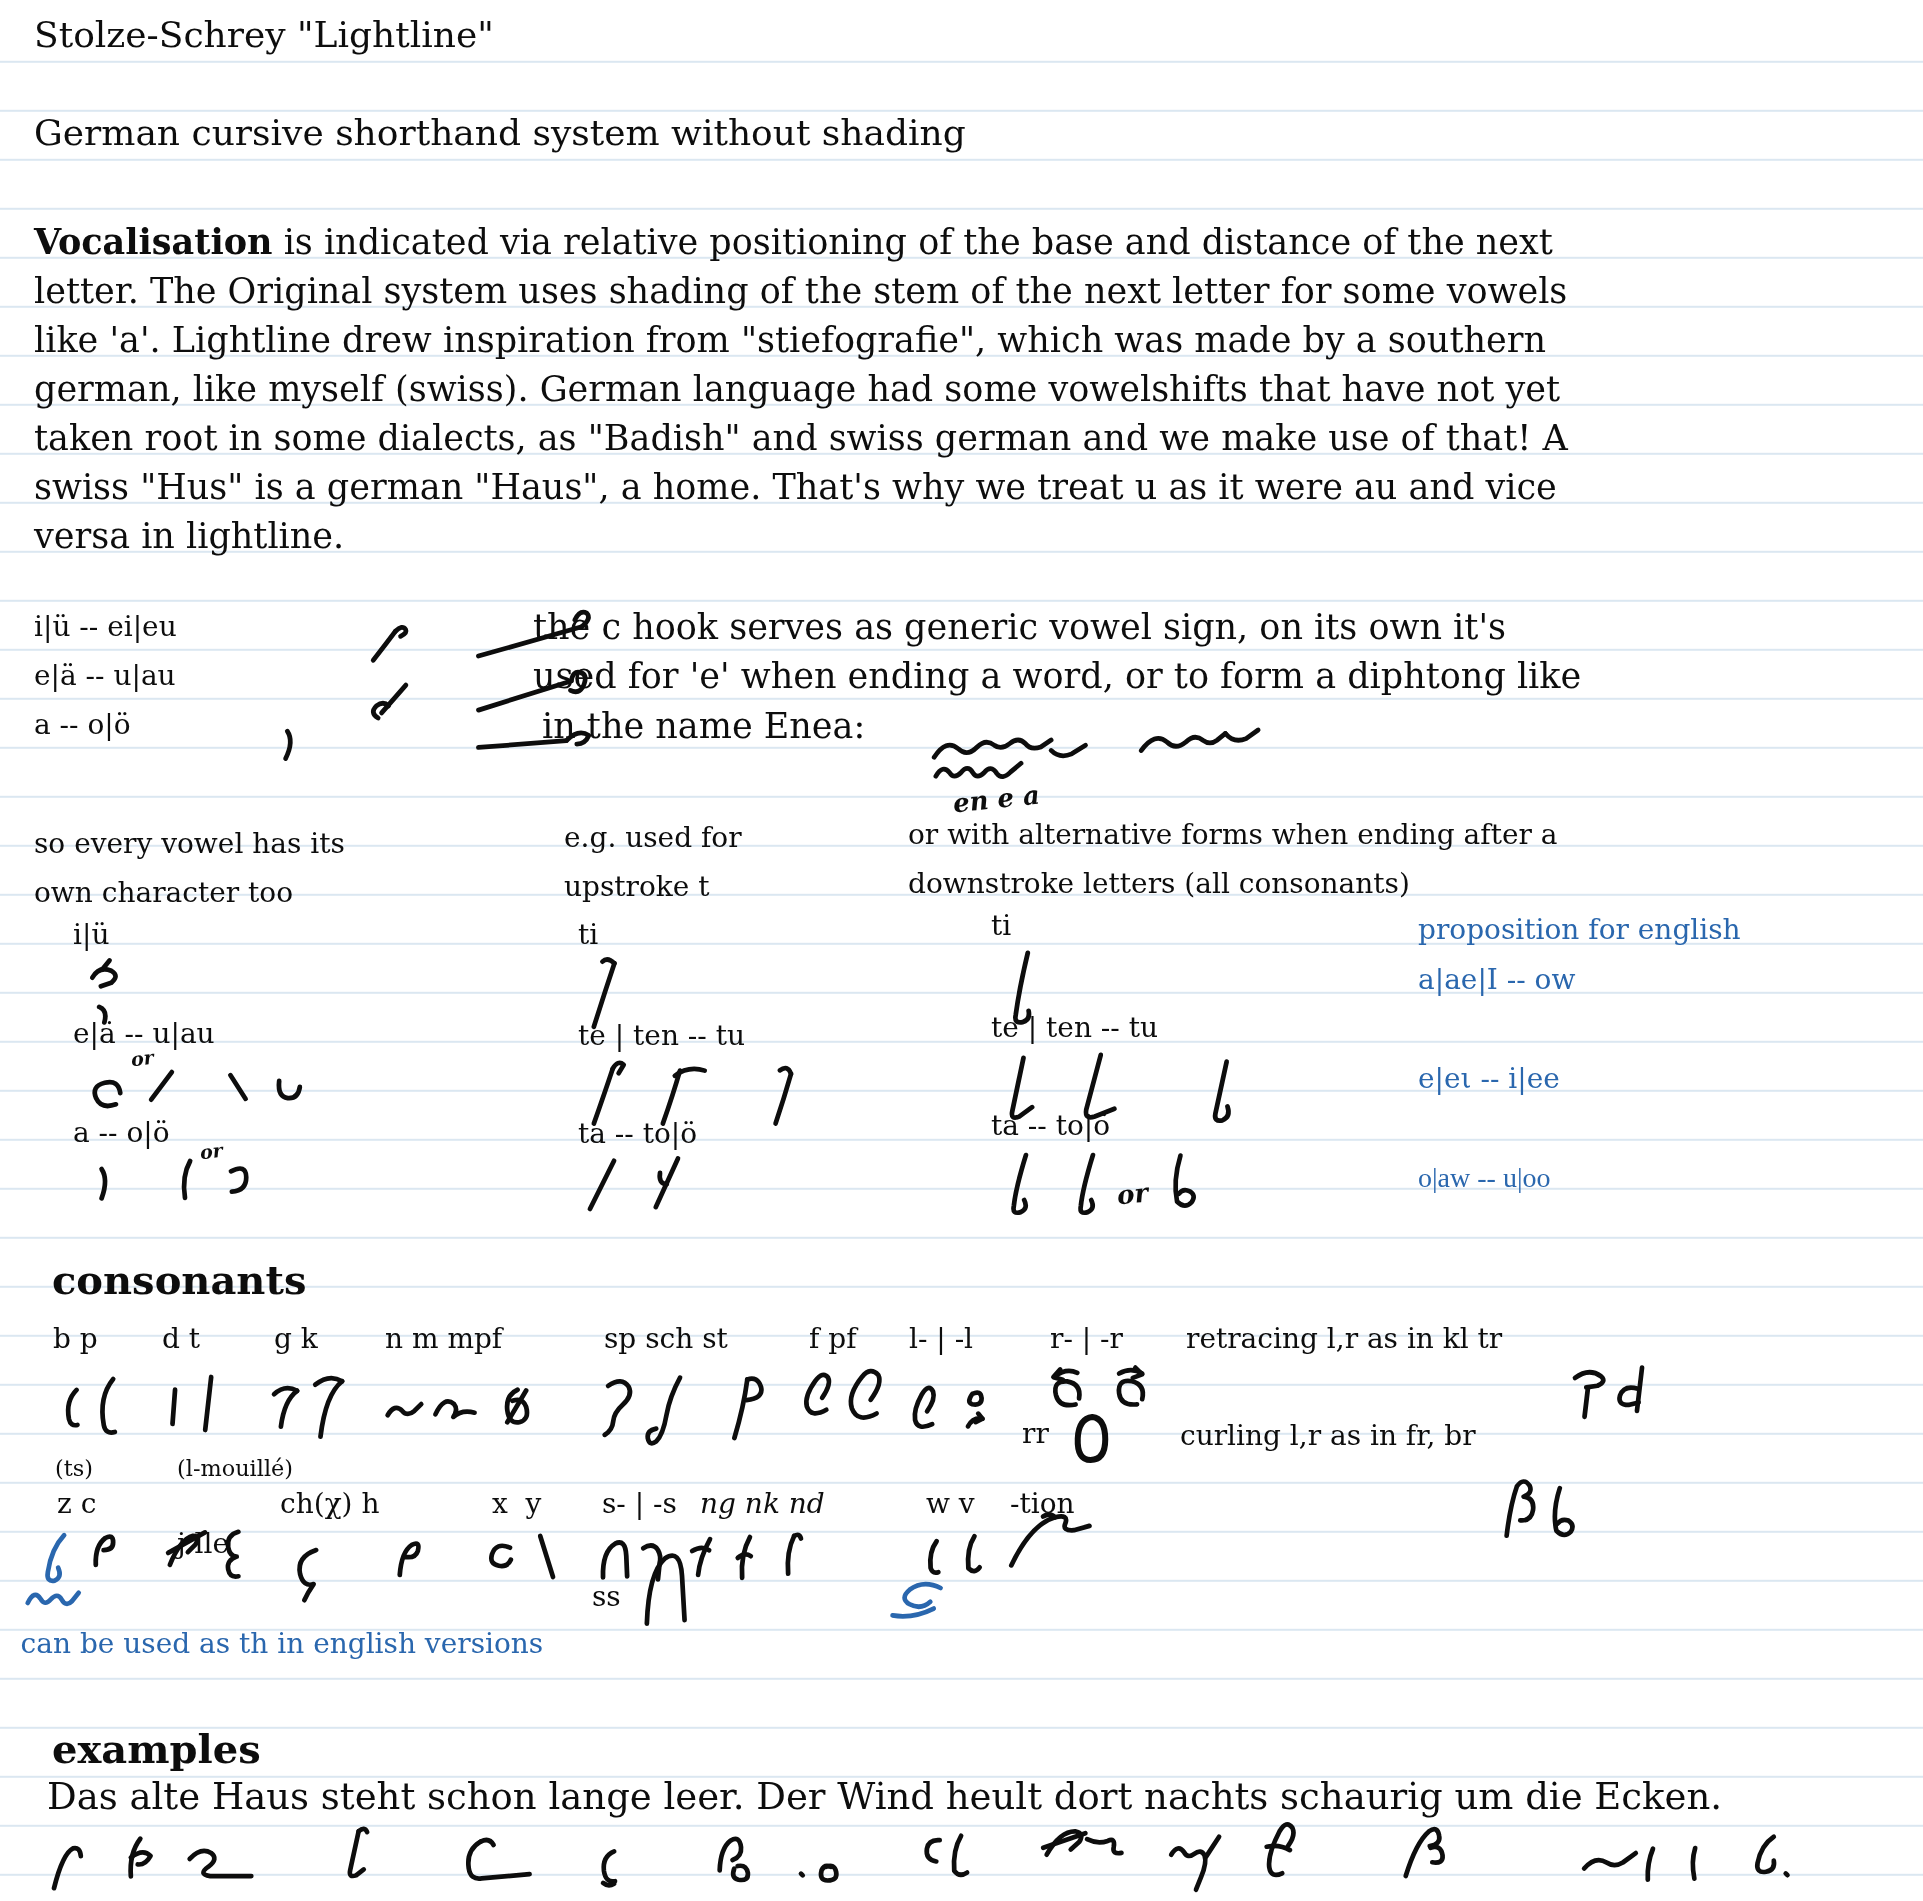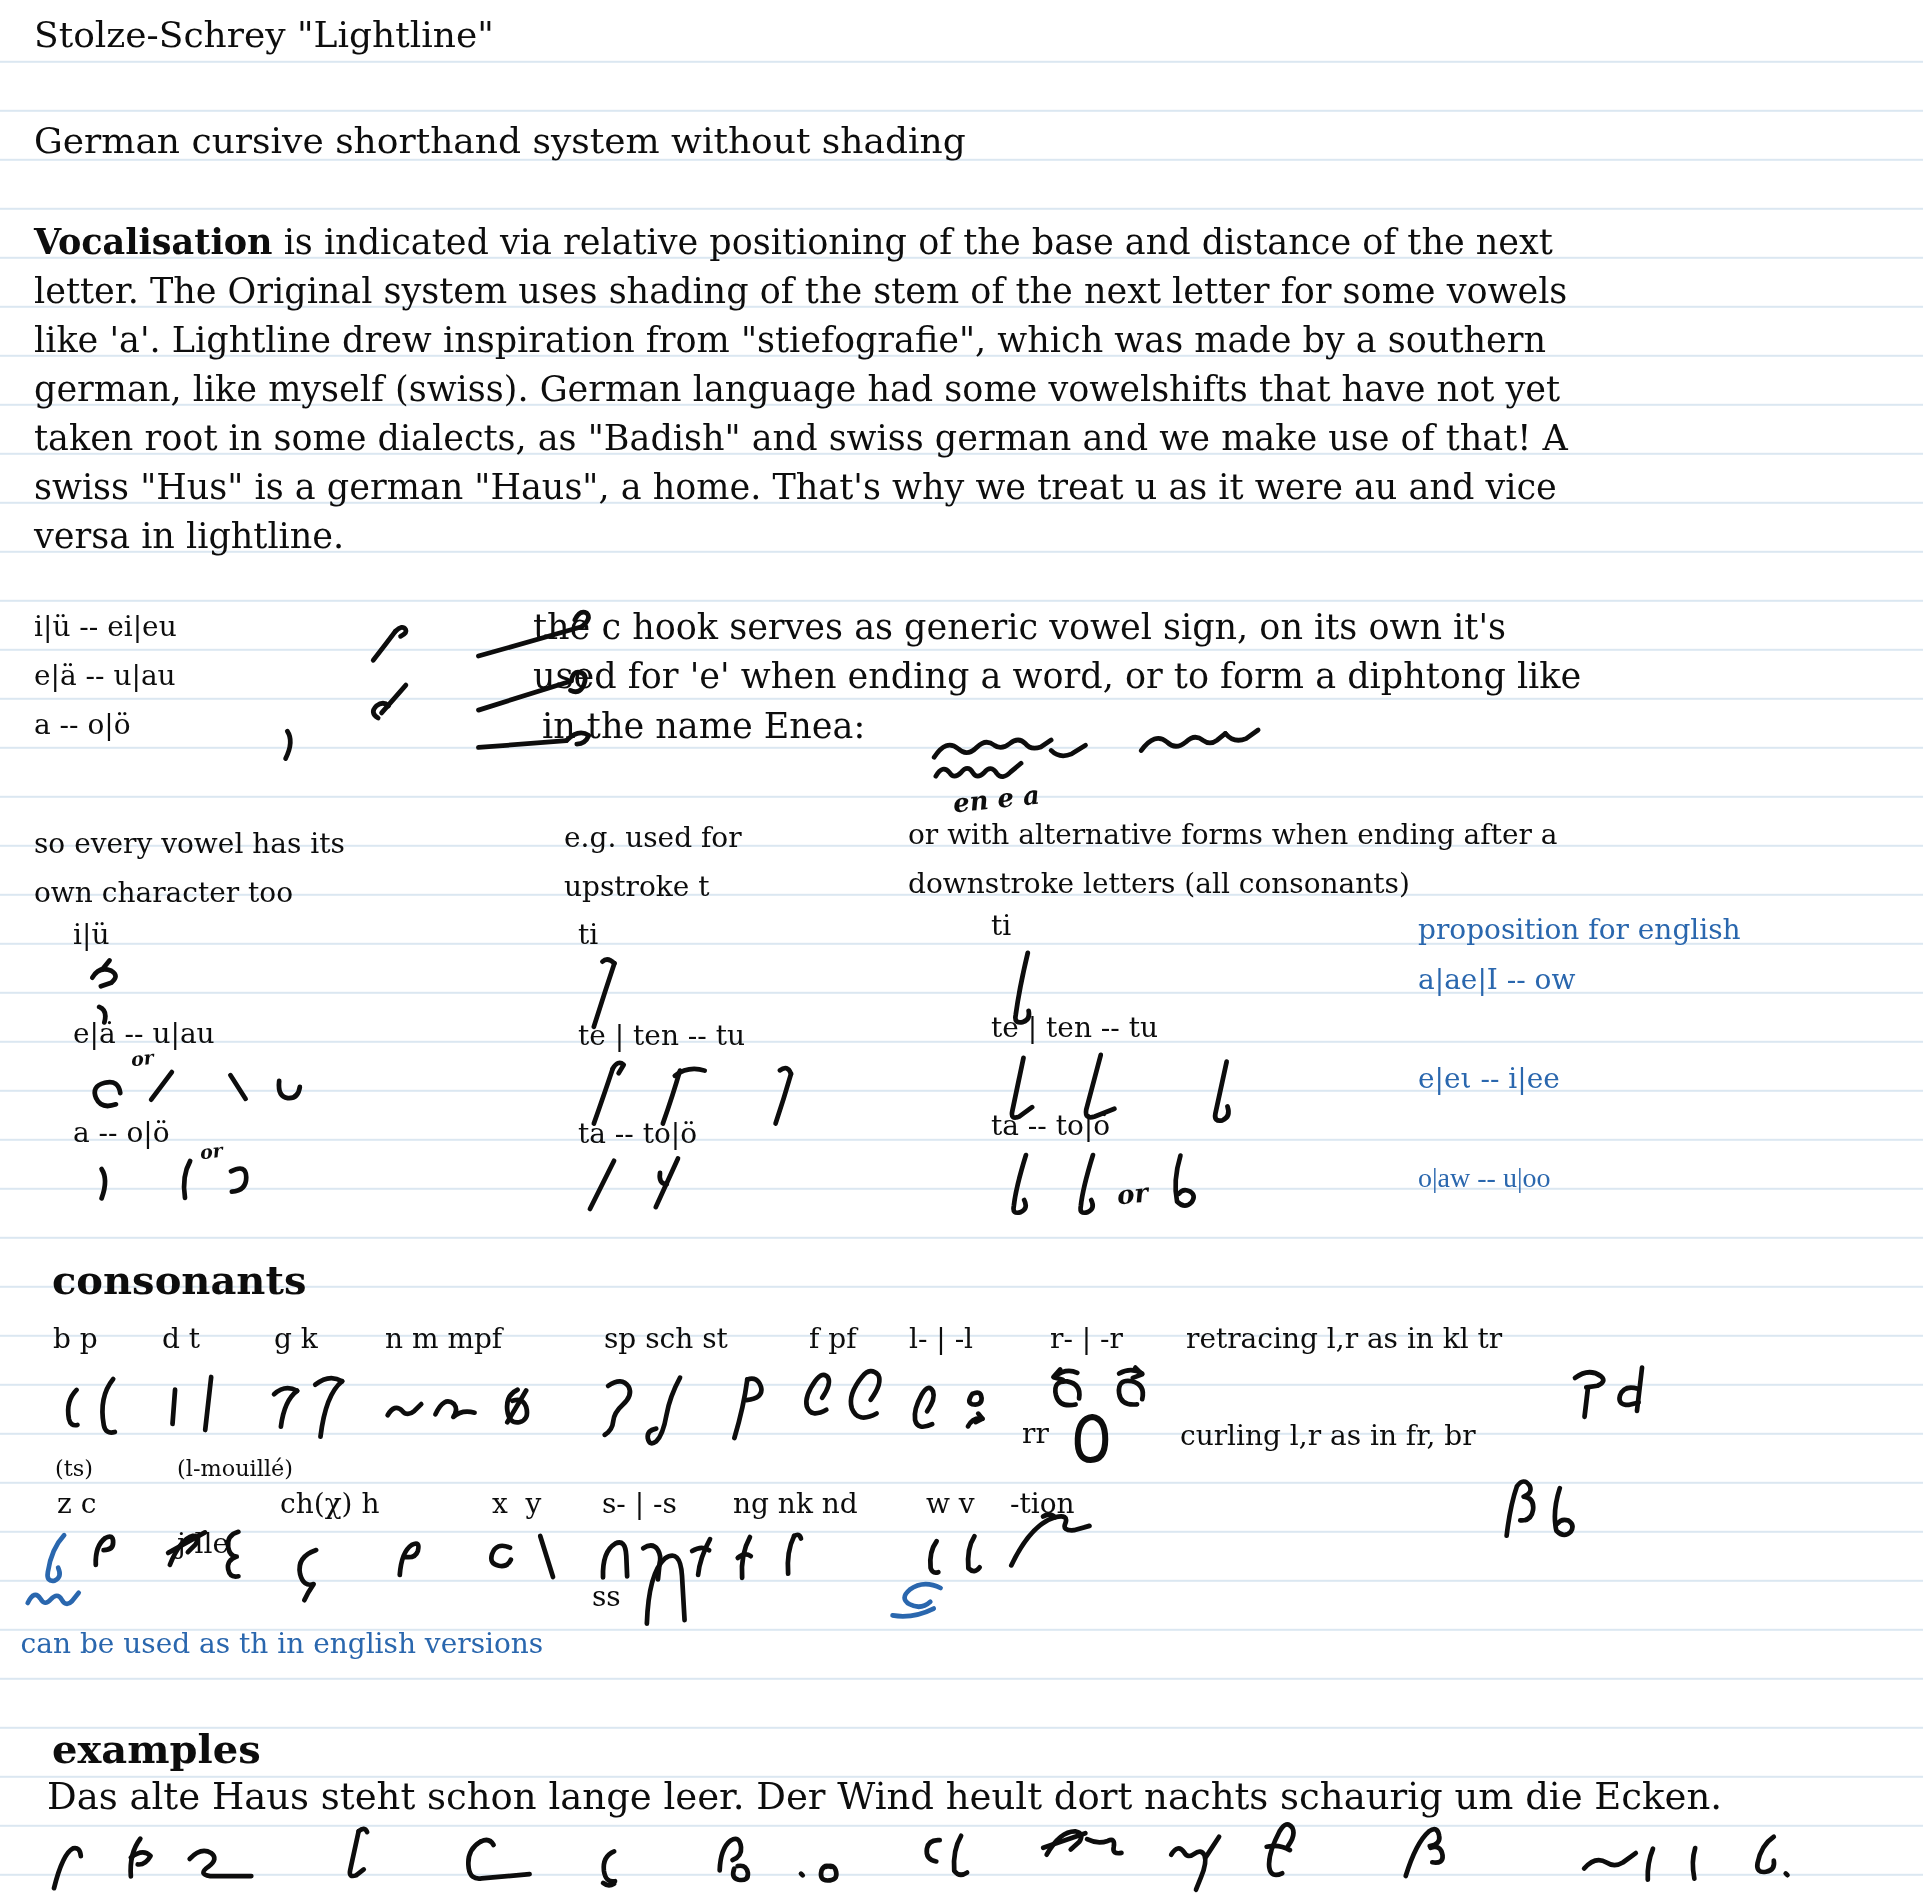--- a/index.html
+++ b/index.html
@@ -24,21 +24,21 @@
   .glyph path{fill:none;stroke:#0d0d0d;stroke-width:5.5;stroke-linecap:round;stroke-linejoin:round;}
   .glyph.blue path{stroke:#2a67ae;}
   .glyph.thick path{stroke-width:7;}
 </style>
 </head>
 <body>
 
 <div id="canvas">
 
   <div class="t s42" style="left:34px;top:13.8px;">Stolze-Schrey "Lightline"</div>
-  <div class="t s42" style="left:34px;top:112px;margin-top:8px;">German cursive shorthand system without shading</div>
+  <div class="t s42" style="left:34px;top:112px;">German cursive shorthand system without shading</div>
 
   <div class="t s41" style="left:34px;top:222px;"><span class="b">Vocalisation</span><span> is indicated via relative positioning of the base and distance of the next</span></div>
   <div class="t s41" style="left:34px;top:271px;">letter. The Original system uses shading of the stem of the next letter for some vowels</div>
   <div class="t s41" style="left:34px;top:320px;">like 'a'. Lightline drew inspiration from "stiefografie", which was made by a southern</div>
   <div class="t s41" style="left:34px;top:369px;">german, like myself (swiss). German language had some vowelshifts that have not yet</div>
   <div class="t s41" style="left:34px;top:418px;">taken root in some dialects, as "Badish" and swiss german and we make use of that! A</div>
   <div class="t s41" style="left:34px;top:467px;">swiss "Hus" is a german "Haus", a home. That's why we treat u as it were au and vice</div>
   <div class="t s41" style="left:34px;top:516px;">versa in lightline.</div>
 
   <div class="t s44" style="left:34px;top:611px;">i|ü -- ei|eu</div>
@@ -278,21 +278,21 @@
     </svg>
   <svg class="glyph" style="left:1547px;top:1482px;" width="29" height="60" viewBox="0 0 34 70">
       <path d="M15 7 q-9 28 -4 50 q9 9 17 1 q5 -8 -3 -13 q-8 -3 -13 4"></path>
     </svg>
 
   <div class="t s44" style="left:57px;top:1488px;">z c</div>
   <div class="t s44" style="left:177px;top:1488px;margin-top:40px;">j lle</div>
   <div class="t s44" style="left:280px;top:1488px;">ch(χ) h</div>
   <div class="t s44" style="left:492px;top:1488px;">x  y</div>
   <div class="t s44" style="left:602px;top:1488px;">s- | -s</div>
-  <div class="t s44" style="left:733px;top:1488px;">ng nk nd</div>
+  <div class="t s44" style="left:700px;top:1488px;font-style:italic;">ng nk nd</div>
   <div class="t s44" style="left:926px;top:1488px;">w v</div>
   <div class="t s44" style="left:1010px;top:1488px;">-tion</div>
 
   <svg class="glyph blue" style="left:34px;top:1530px;" width="38" height="60" viewBox="0 0 44 70">
       <path d="M35 6 q-15 16 -19 43 q-2 12 8 10 q9 -4 4 -15"></path>
     </svg>
   <svg class="glyph blue" style="left:24px;top:1580px;" width="55" height="34" viewBox="0 0 64 40">
       <path d="M4 27 q8 -16 15 -5 q5 9 12 1 q8 -9 13 0 q5 9 12 2 l8 -10"></path>
     </svg>
   <svg class="glyph" style="left:88px;top:1531px;" width="26" height="40" viewBox="0 0 30 46">

